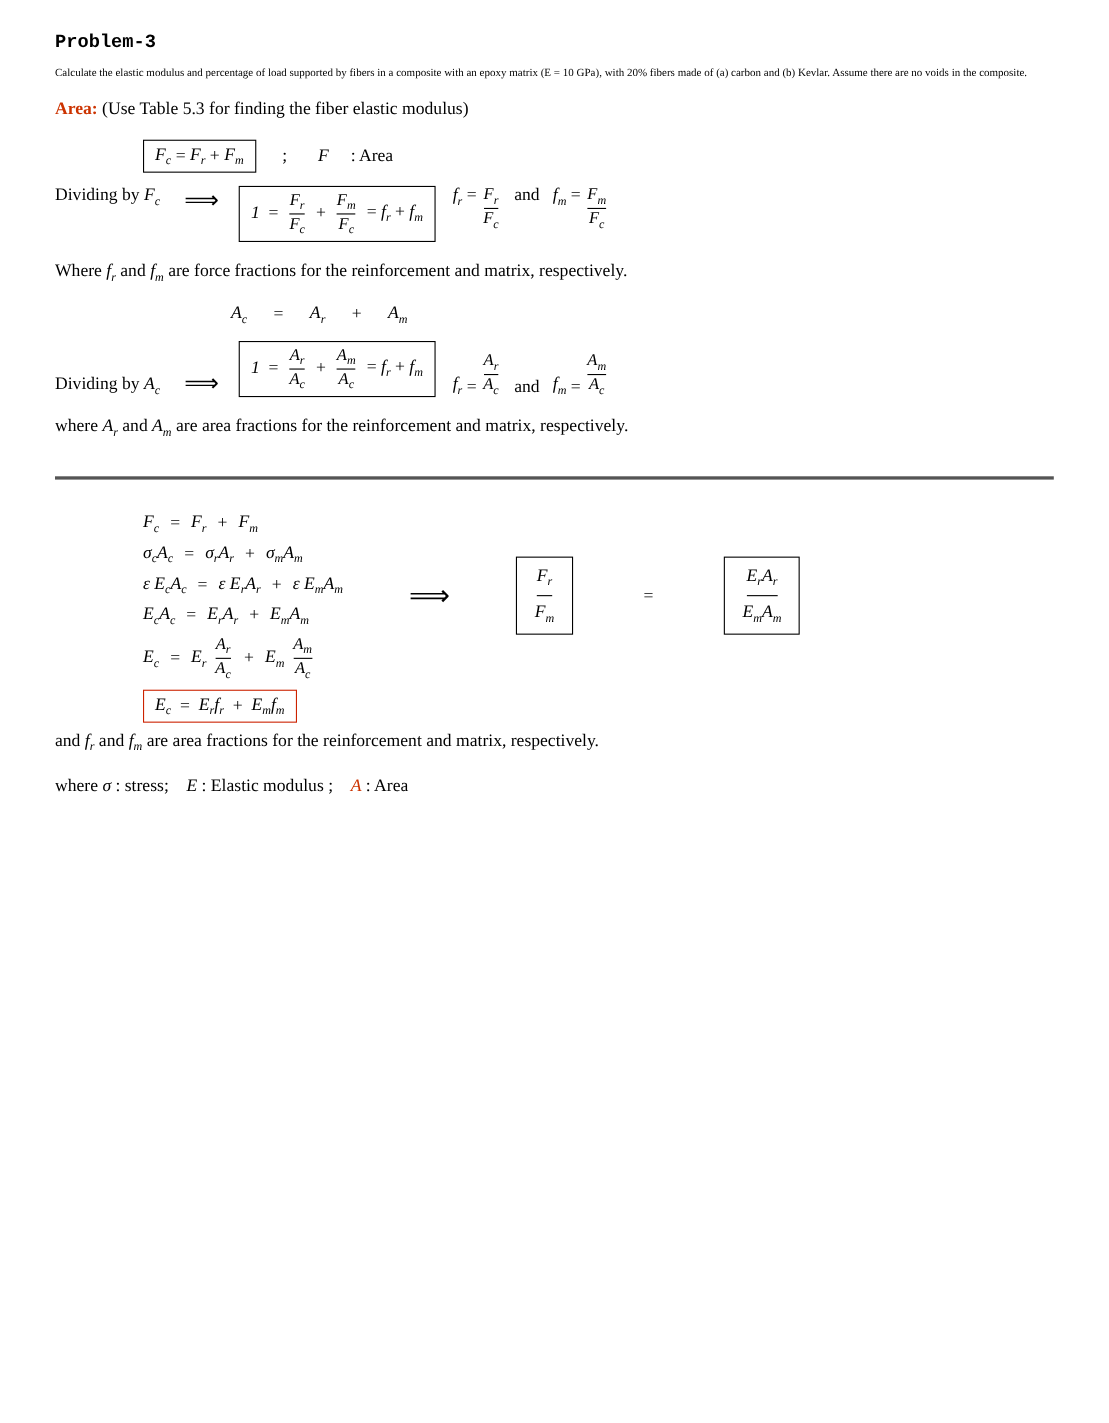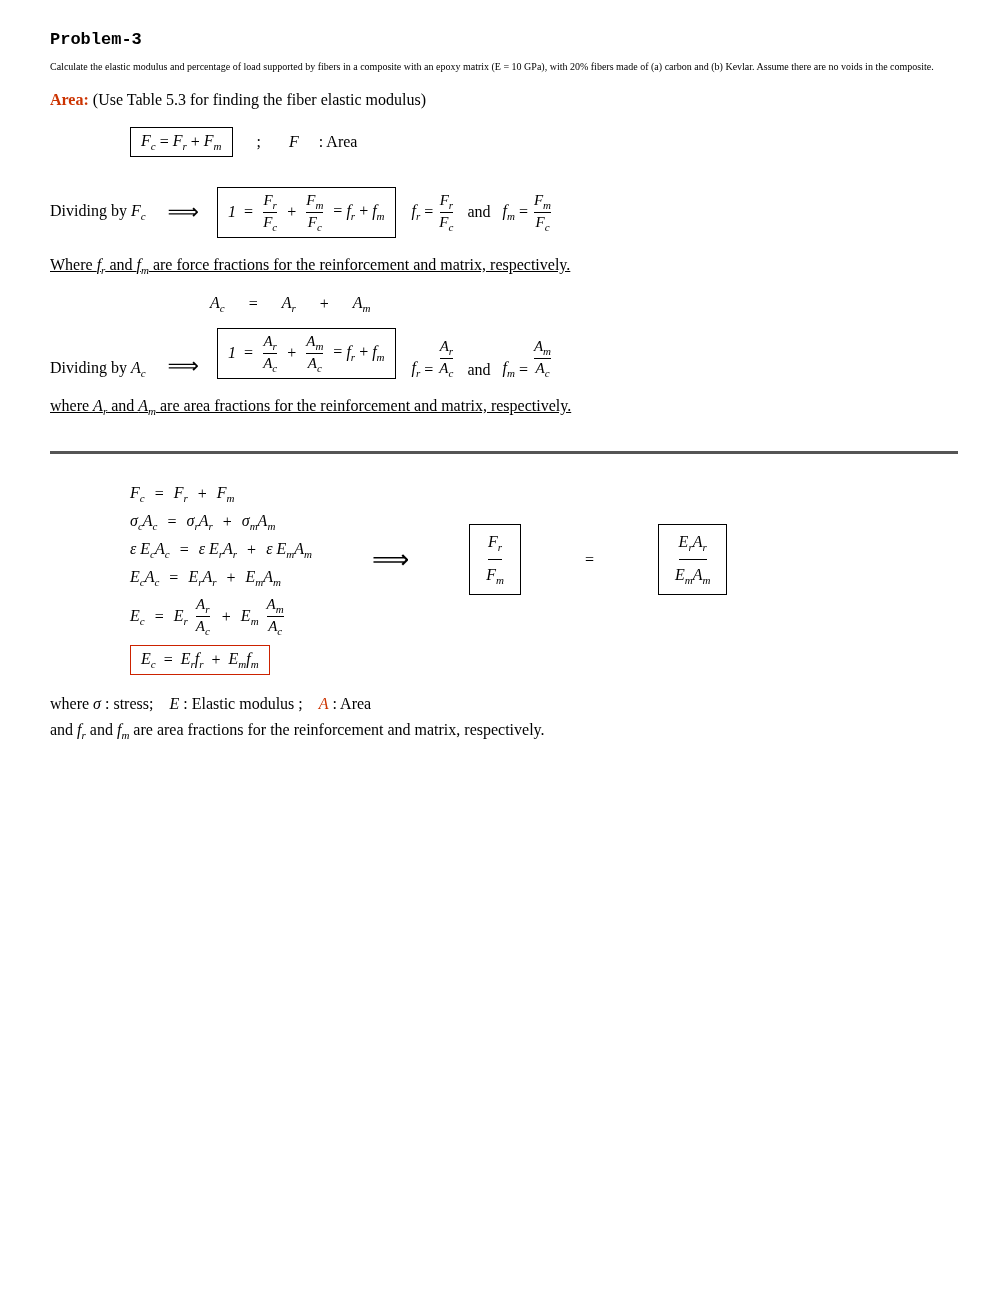--- a/index.html
+++ b/index.html
@@ -61,21 +61,20 @@
       padding-top: 1px;
       text-align: center;
       font-size: 15px;
     }
     .italic { font-style: italic; }
     sub { font-size: 11px; vertical-align: sub; }
     .section-text {
       font-size: 16px;
       line-height: 1.6;
       margin: 10px 0;
-      text-decoration: underline;
     }
     .divider {
       border: none;
       border-top: 3px solid #555;
       margin: 30px 0;
     }
     .lower-section {
       margin-top: 20px;
     }
     .eq-row {
@@ -123,21 +122,21 @@
     <span>&nbsp;=&nbsp;</span>
     <span class="italic">F<sub>r</sub></span>
     <span>&nbsp;+&nbsp;</span>
     <span class="italic">F<sub>m</sub></span>
   </div>
   <span>&nbsp;;&nbsp;&nbsp;</span>
   <span class="italic">F</span>
   <span>: Area</span>
 </div>
 
-<div style="display:flex; align-items:center; margin: 30px 0 14px 0; font-size:16px;">
+<div style="display:flex; align-items:flex-start; margin: 12px 0 14px 0; font-size:16px;">
   <span>Dividing by&nbsp;<span class="italic">F<sub>c</sub></span>&nbsp;&nbsp;&nbsp;</span>
   <span class="implies">⟹</span>
   <span>&nbsp;&nbsp;</span>
   <div class="boxed" style="gap:4px; display:inline-flex; align-items:center;">
     <span class="italic">1</span>
     <span>&nbsp;=&nbsp;</span>
     <div class="frac">
       <span class="num italic">F<sub>r</sub></span>
       <span class="den italic">F<sub>c</sub></span>
     </div>
@@ -299,23 +298,23 @@
       <div style="display:flex; align-items:center; gap:4px; border-bottom:1.5px solid #000; padding-bottom:6px;">
         <span class="italic">E<sub>r</sub>A<sub>r</sub></span>
       </div>
       <div style="display:flex; align-items:center; gap:4px; padding-top:6px;">
         <span class="italic">E<sub>m</sub>A<sub>m</sub></span>
       </div>
     </div>
 
   </div>
 
+  <div class="summary-line" style="margin-top:8px;">
+    and <span class="italic">f<sub>r</sub></span> and <span class="italic">f<sub>m</sub></span> are area fractions for the reinforcement and matrix, respectively.
+  </div>
+
   <div class="summary-line" style="margin-top:20px;">
     where <span class="italic">σ</span> : stress;&nbsp;&nbsp;&nbsp;
     <span class="italic">E</span> : Elastic modulus ;&nbsp;&nbsp;&nbsp;
     <span style="color:#cc3300; font-style:italic;">A</span> : Area
   </div>
 
-  <div class="summary-line" style="margin-top:8px;">
-    and <span class="italic">f<sub>r</sub></span> and <span class="italic">f<sub>m</sub></span> are area fractions for the reinforcement and matrix, respectively.
-  </div>
-
 </div>
 
 </body></html>

